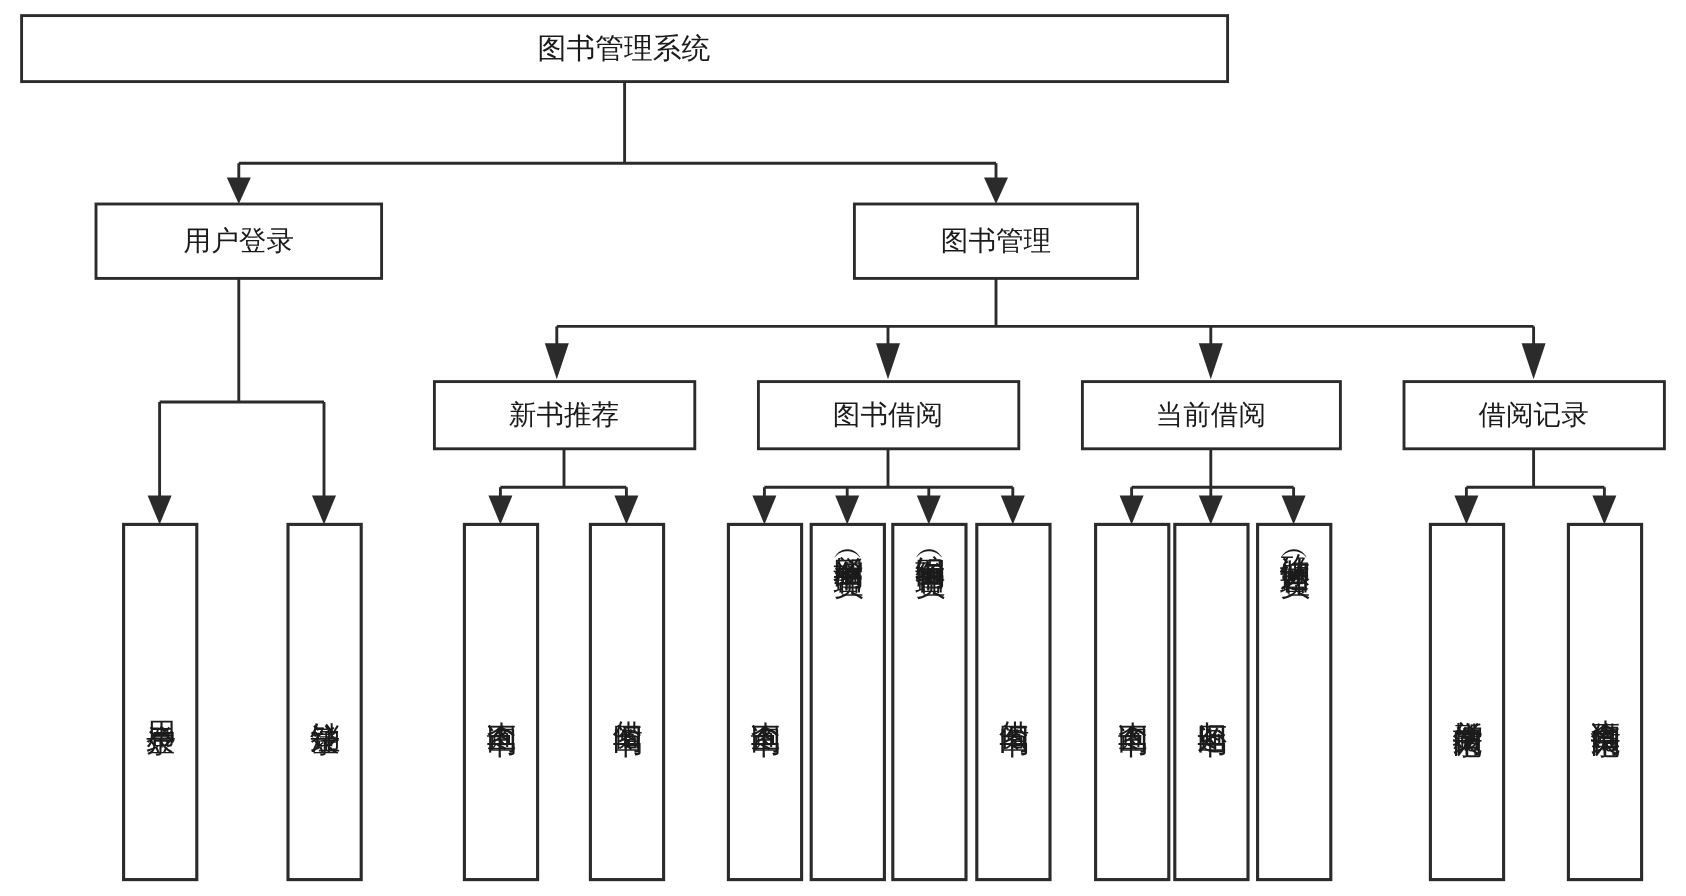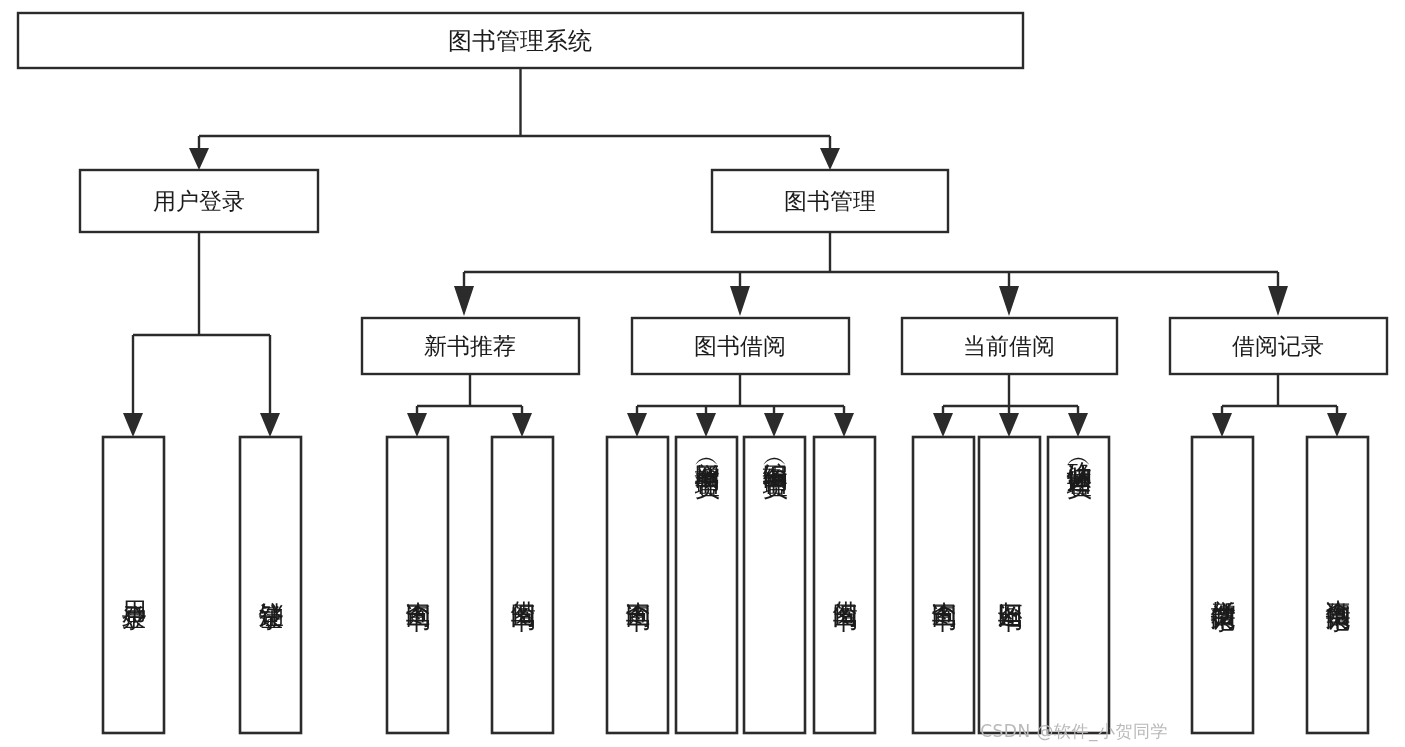--- a/index.html
+++ b/index.html
@@ -243,14 +243,13 @@
     <span class="leaf-label">确认归还（管理员）</span>
   </div>
 
   <div class="leaf-label-wrap" style="left:1192px; top:437px; width:61px; height:296px; align-items:center;">
     <span class="leaf-label">新增借阅记录</span>
   </div>
   <div class="leaf-label-wrap" style="left:1307px; top:437px; width:61px; height:296px; align-items:center;">
     <span class="leaf-label">查询借阅记录</span>
   </div>
 
-  <div class="watermark">CSDN @软件_小贺同学</div>
 </div>
 
 </body></html>

